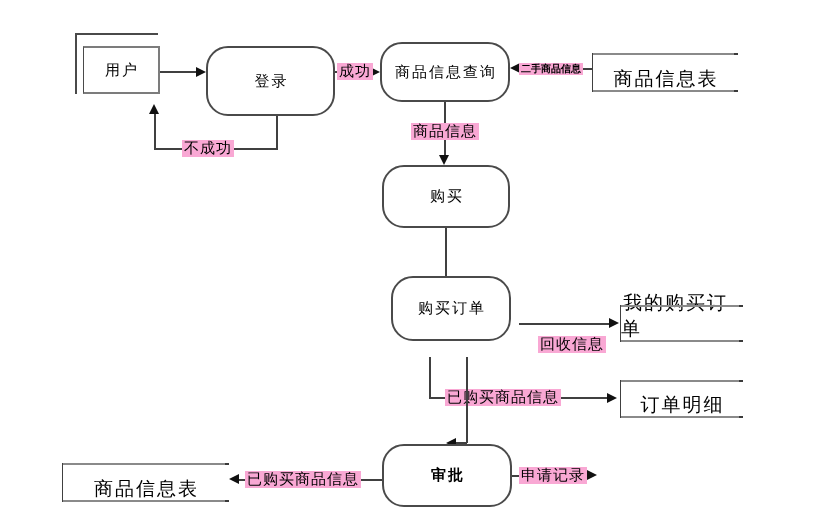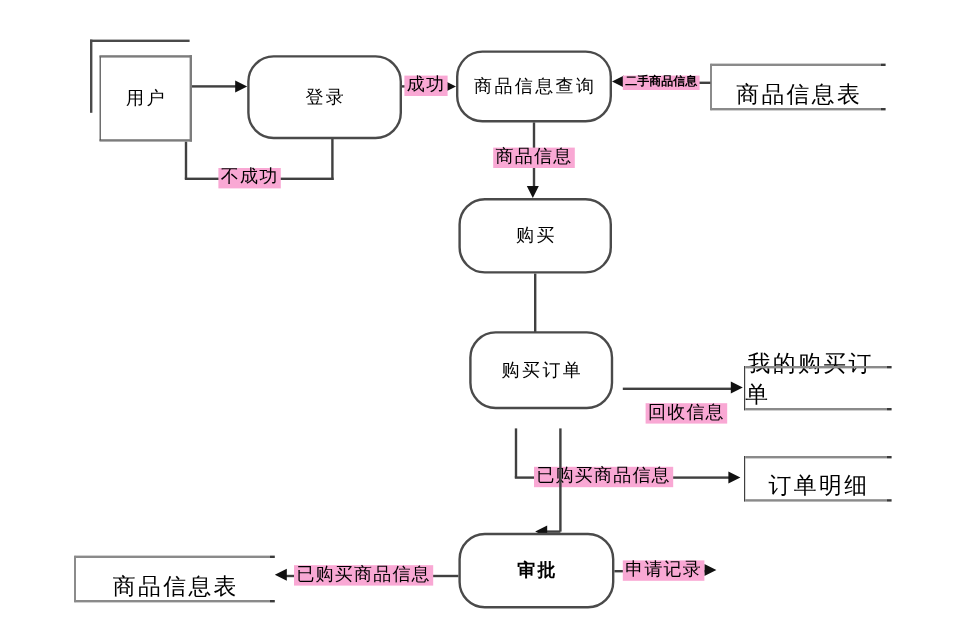--- a/index.html
+++ b/index.html
@@ -85,21 +85,21 @@
   <div class="arrow left" style="left:446px;top:438px;"></div>
 
   <div class="hline" style="left:238px;top:479px;width:144px;"></div>
   <div class="arrow left" style="left:229px;top:474px;"></div>
 
   <div class="hline" style="left:512px;top:475px;width:77px;"></div>
   <div class="arrow right" style="left:587px;top:470px;"></div>
 
   <div class="shadow-line" style="left:75px;top:33px;width:1.5px;height:61px;"></div>
   <div class="shadow-line" style="left:75px;top:33px;width:83px;height:1.5px;"></div>
-  <div class="entity" style="left:83px;top:46px;width:77px;height:72px;">
+  <div class="entity" style="left:83px;top:46px;width:77px;height:48px;">
     <span>用户</span>
   </div>
 
   <div class="process" style="left:206px;top:46px;width:129px;height:70px;">
     <span>登录</span>
   </div>
   <div class="process" style="left:380px;top:42px;width:130px;height:60px;">
     <span>商品信息查询</span>
   </div>
   <div class="process" style="left:382px;top:165px;width:128px;height:63px;">

